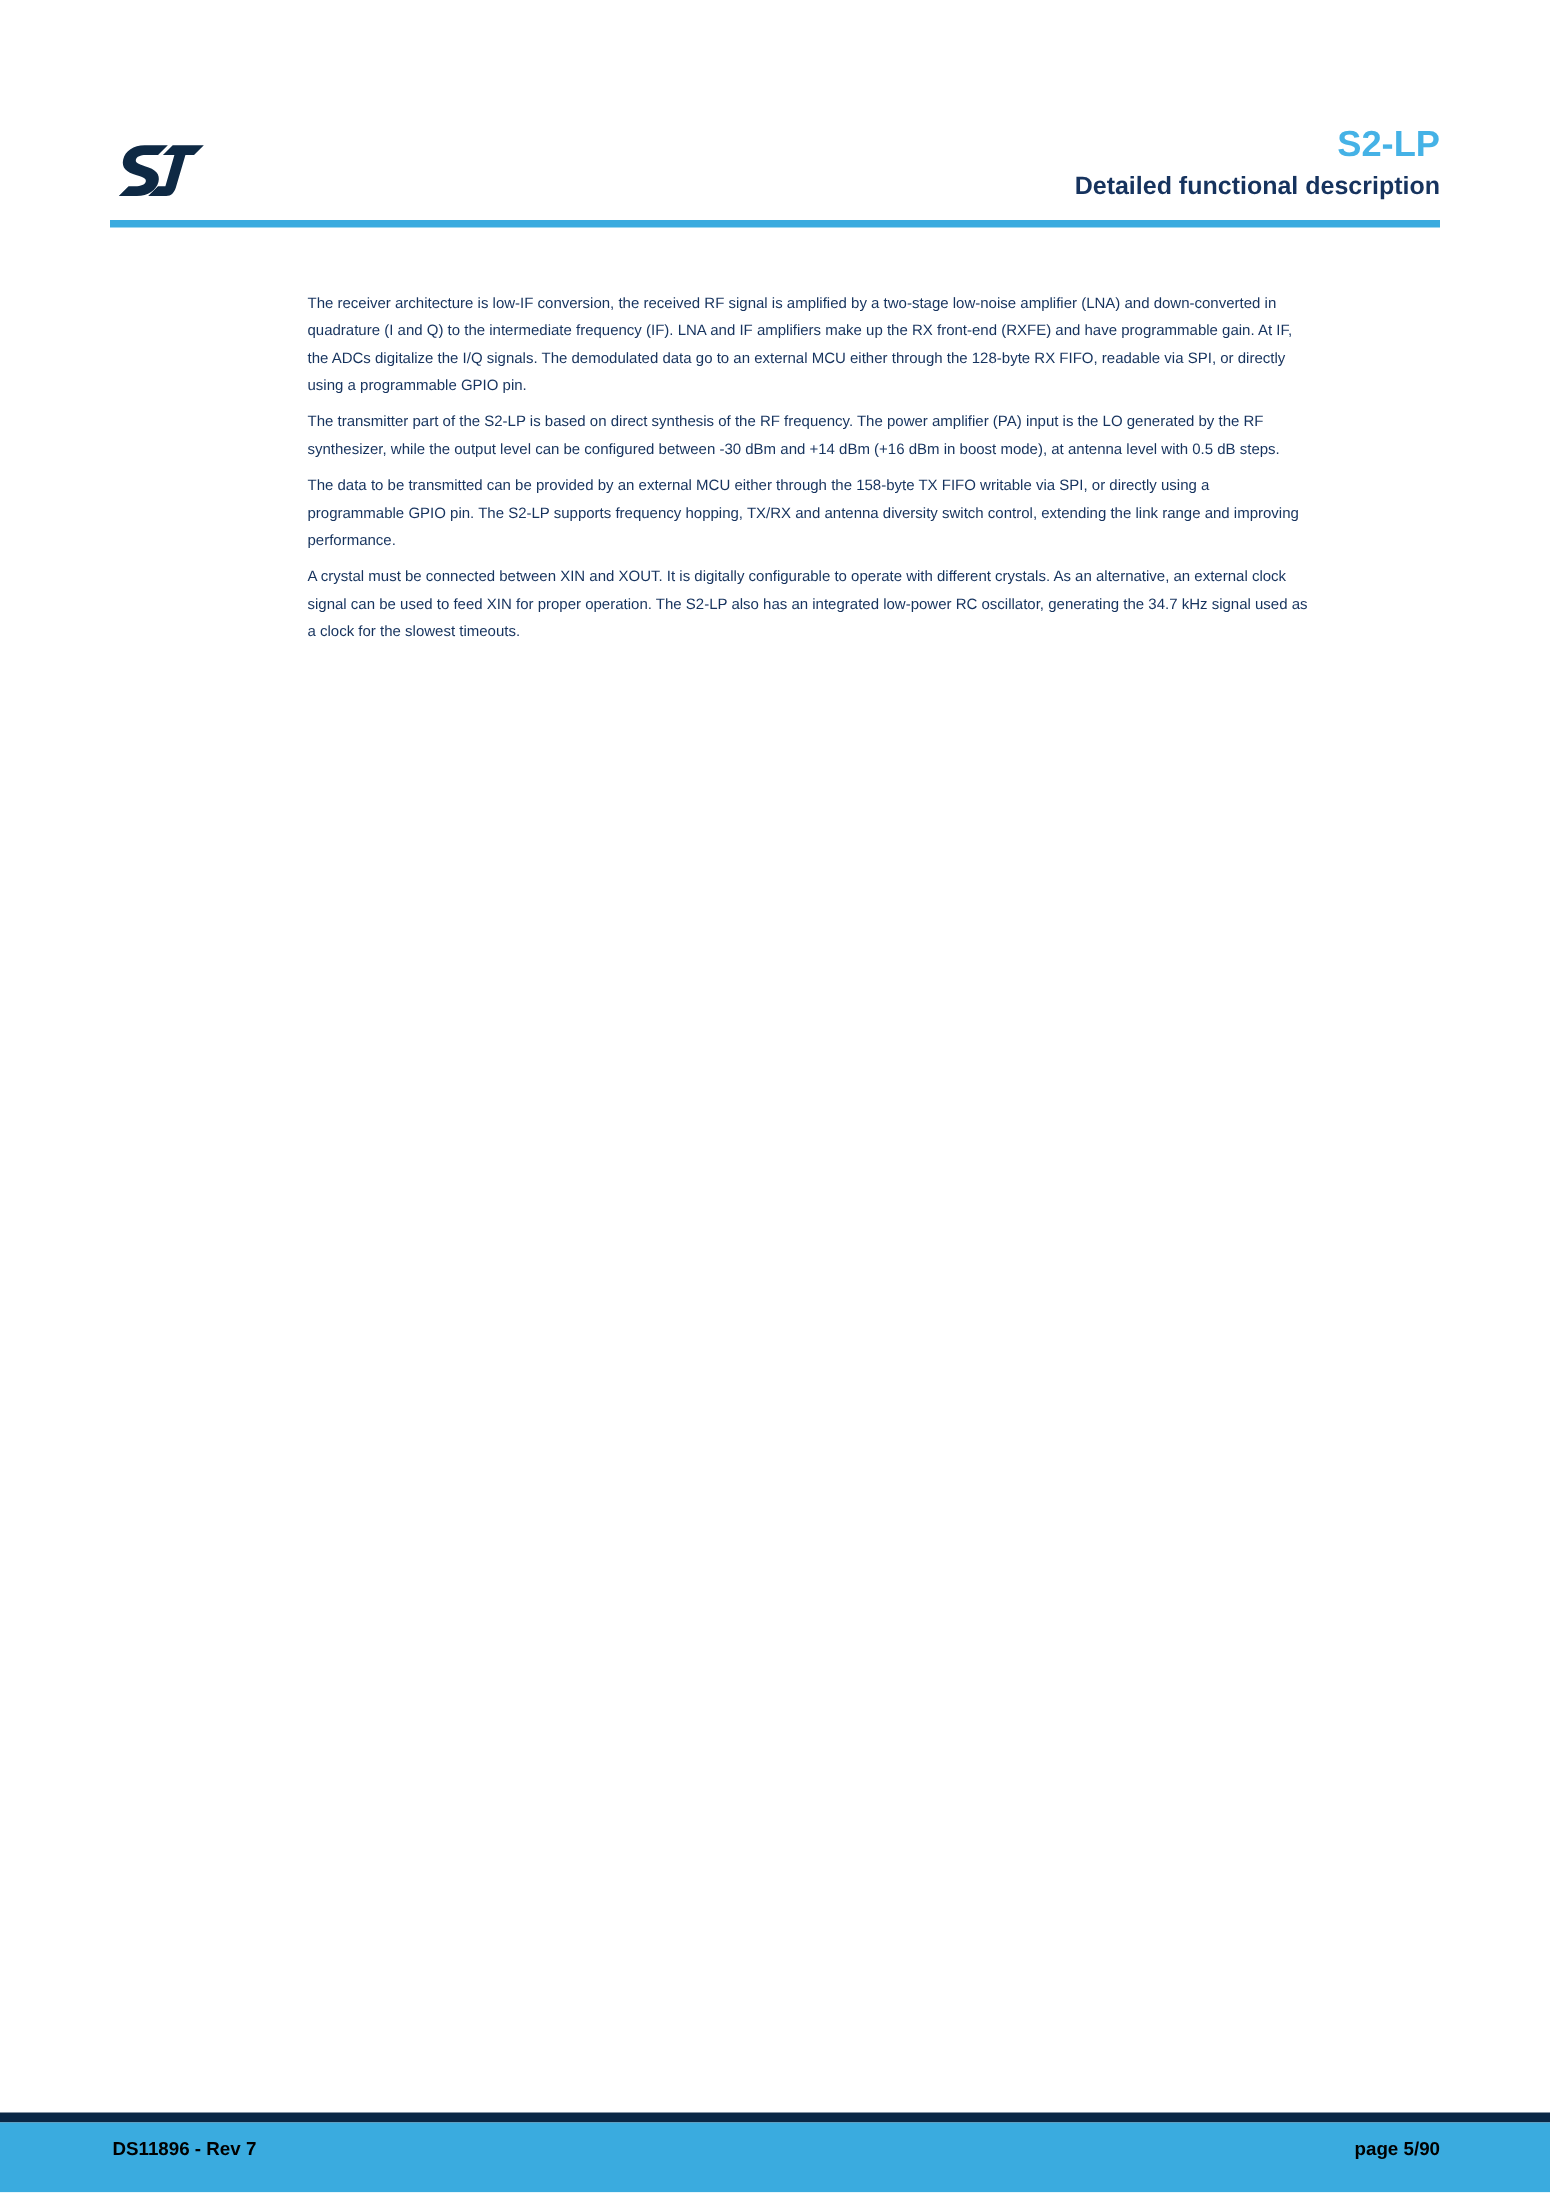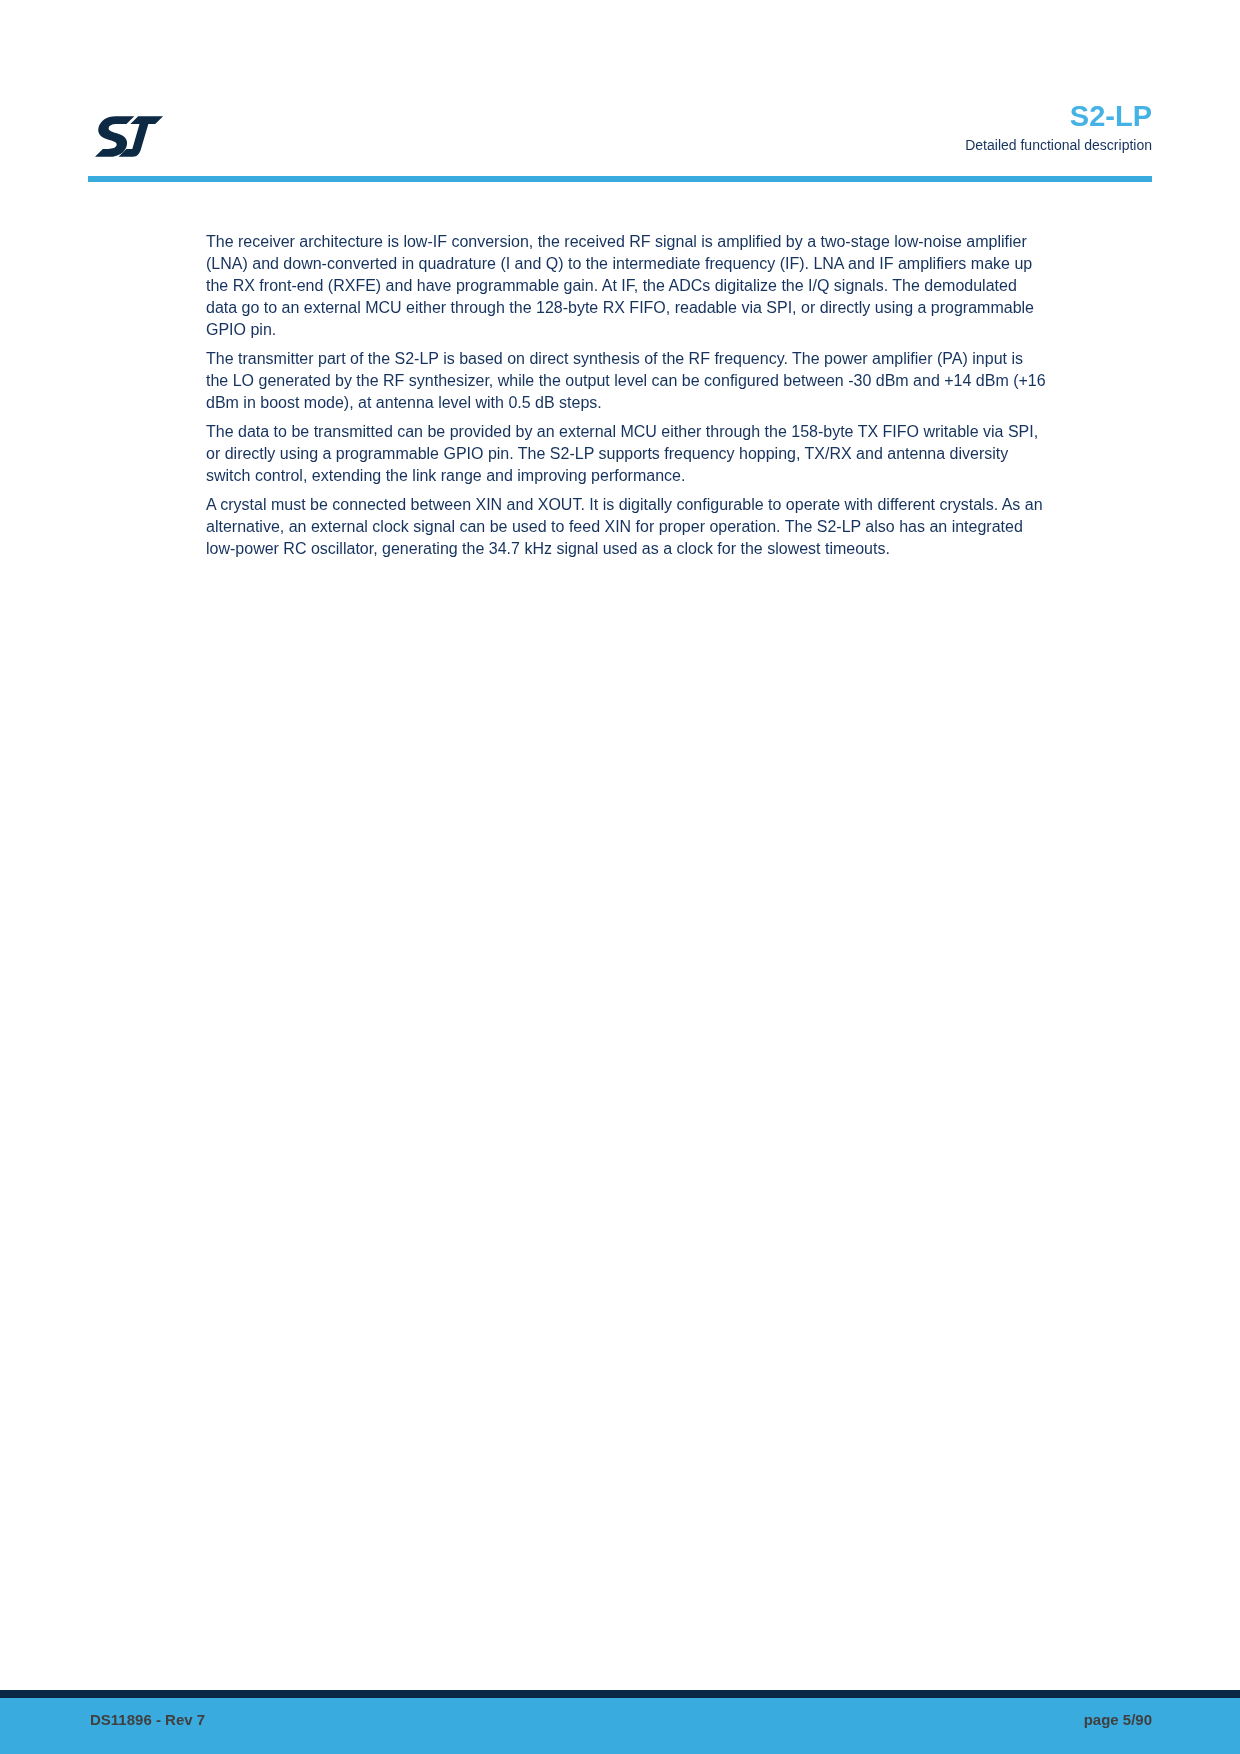--- a/index.html
+++ b/index.html
@@ -29,46 +29,47 @@
     text-align: right;
   }
   .product {
     font-size: 29px;
     font-weight: bold;
     color: var(--title-blue, #45b2e6);
     line-height: 1.1;
   }
   .subtitle {
     margin-top: 4px;
-    font-size: 14px;
-    font-weight: normal;
+    font-size: 20px;
+    font-weight: bold;
     color: var(--text-navy, #123059);
     line-height: 1.2;
   }
   .rule {
     position: absolute;
     left: 88px;
     top: 176px;
     width: 1064px;
     height: 6px;
     background: var(--accent-blue, #3aabdf);
   }
 
   
   .content {
     position: absolute;
     left: 206px;
     top: 231px;
     width: 842px;
   }
   .content p {
-    font-size: 16px;
+    font-size: 12px;
     line-height: 22px;
     color: var(--text-navy, #173463);
     margin-bottom: 7px;
+    margin-left: 40px;
   }
 
   
   .footer-darkbar {
     position: absolute;
     left: 0;
     top: 1690px;
     width: 1240px;
     height: 8px;
     background: var(--dark-navy, #0a2746);
@@ -79,21 +80,21 @@
     top: 1698px;
     width: 1240px;
     height: 56px;
     background: var(--accent-blue, #3aabdf);
     display: flex;
     justify-content: space-between;
     align-items: flex-start;
     padding: 13px 88px 0 90px;
   }
   .footer-band span {
-    color: #404040;
+    color: #000000;
     font-size: 15px;
     font-weight: bold;
     line-height: 1.2;
   }
 </style>
 </head>
 <body>
 
 <div class="page">
 

